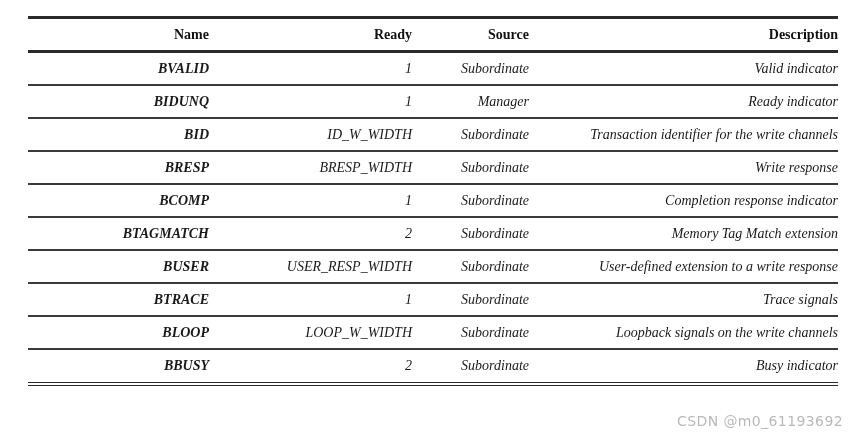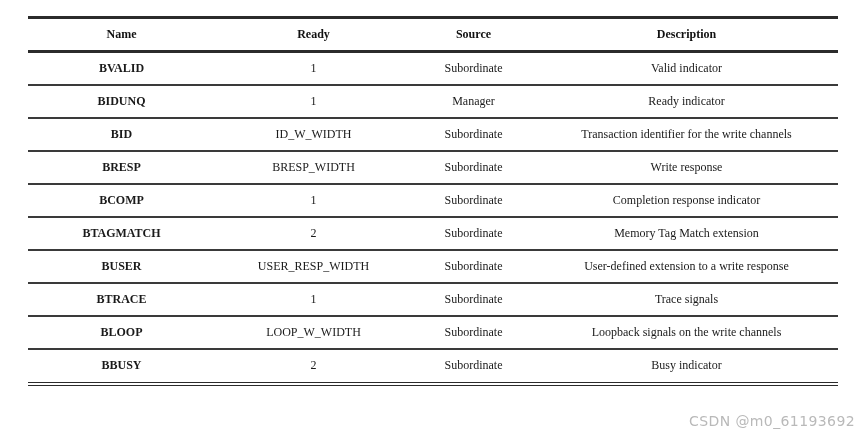--- a/index.html
+++ b/index.html
@@ -28,62 +28,63 @@
     table-layout: fixed;
   }
 
   table.signal-table col.col-name  { width: 181px; }
   table.signal-table col.col-width { width: 203px; }
   table.signal-table col.col-src   { width: 117px; }
   table.signal-table col.col-desc  { width: 309px; }
 
   table.signal-table th,
   table.signal-table td {
-    text-align: center;
+    text-align: right;
     vertical-align: middle;
     height: 31px;
     padding: 0 0 0 6px;
-    font-size: 12px;
+    font-size: 14px;
     line-height: 31px;
     white-space: nowrap;
     color: #1a1a1a;
   }
 
   
   table.signal-table thead tr.header-row th {
     font-weight: bold;
     color: #111111;
     border-top: 3px solid #2b2b2b;
     border-bottom: 3px solid #2b2b2b;
   }
 
   
   table.signal-table tbody tr td {
     border-bottom: 2px solid #3a3a3a;
+    font-style: italic;
   }
 
   table.signal-table tbody tr:last-child td {
     border-bottom: 4px double #2b2b2b;
     padding-bottom: 1px;
   }
 
   td.cell-name {
     color: #3333ff;
     font-weight: bold;
   }
 
   td.cell-width,
   td.cell-source,
   td.cell-desc {
     color: #1a1a1a;
   }
 
   #watermark {
     position: absolute;
-    right: 10px;
+    right: 22px;
     bottom: 10px;
     font-family: "DejaVu Sans", "Liberation Sans", sans-serif;
     font-size: 14px;
     letter-spacing: 0.4px;
     color: #b9b9b9;
     white-space: nowrap;
     pointer-events: none;
   }
 </style>
 </head>

